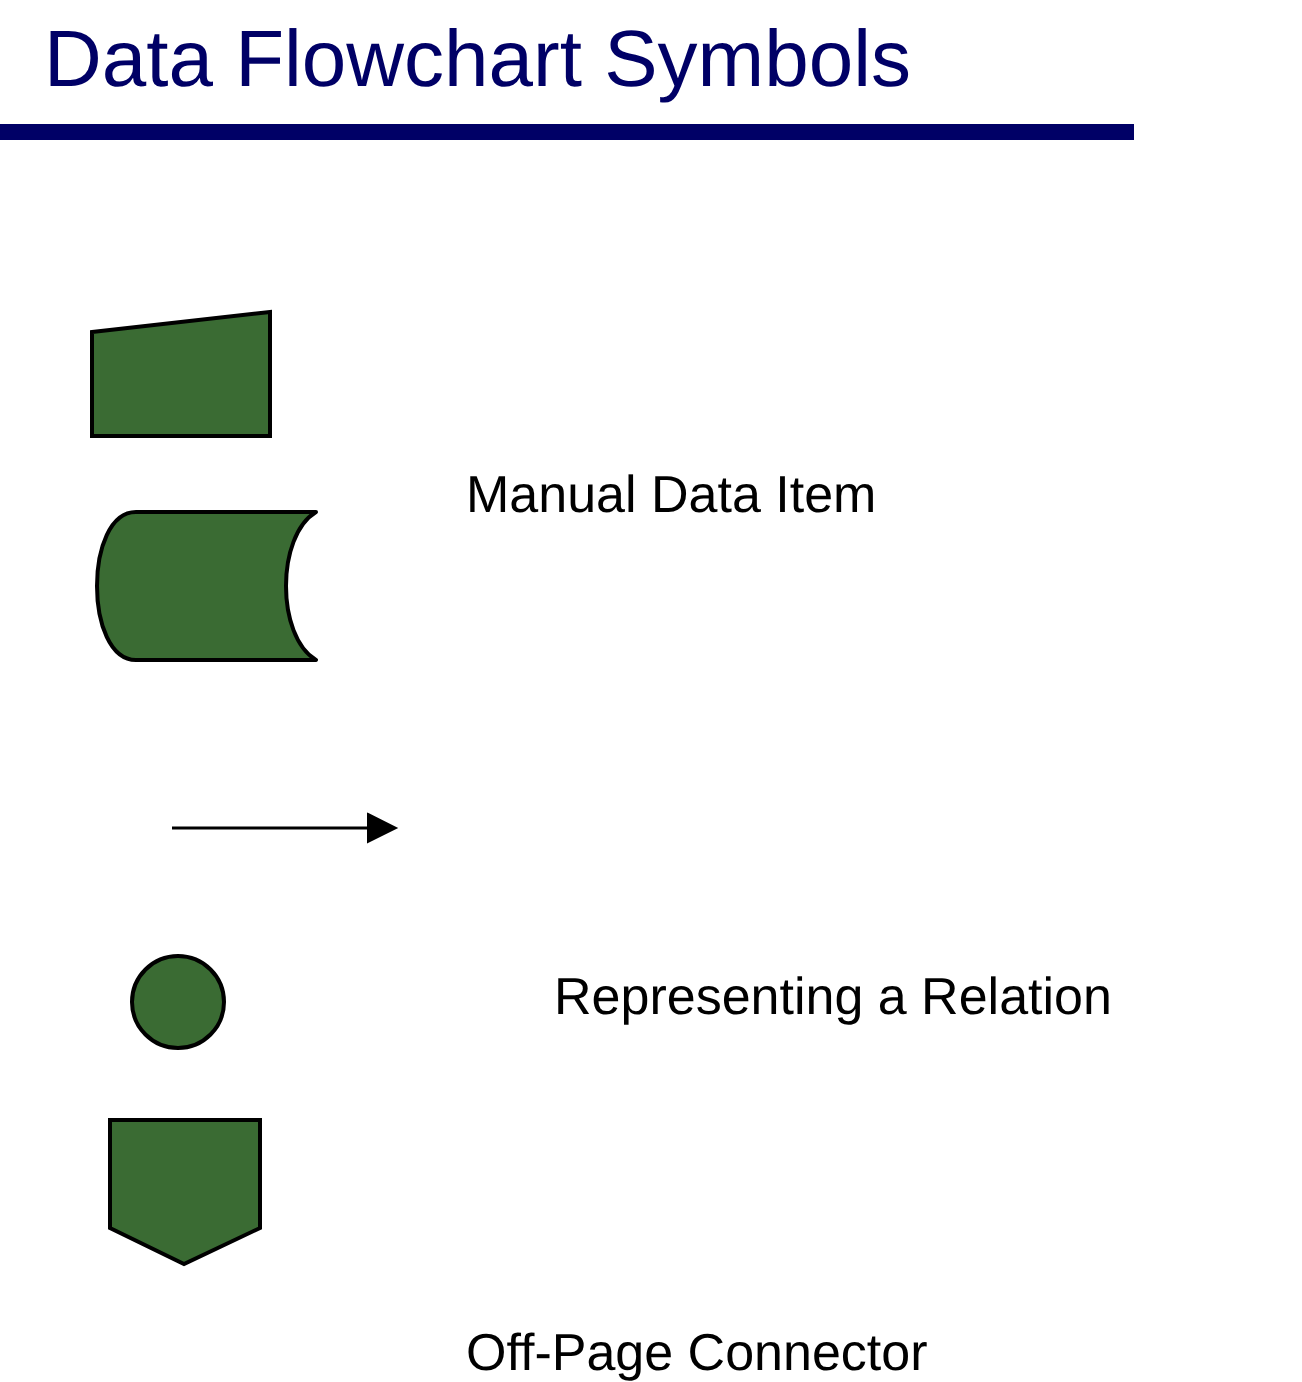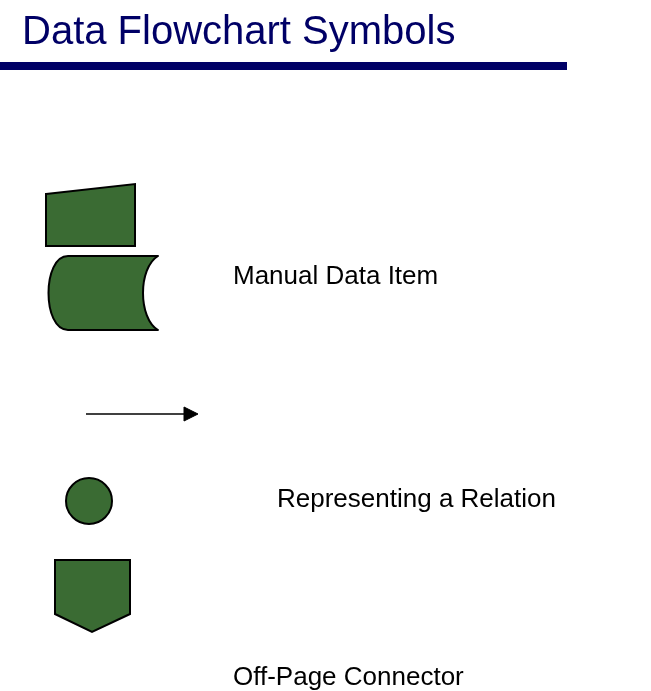--- a/index.html
+++ b/index.html
@@ -74,21 +74,21 @@
   .row-label {
     position: absolute;
     left: 233px;
     font-size: 26px;
     line-height: 30px;
     color: #000000;
     white-space: nowrap;
   }
 
   
-  .row-0 { top: 94px; }
+  .row-0 { top: 66px; }
   .row-1 { top: 185px; }
   .row-2 { top: 314px; margin-left: 44px; }
   .row-3 { top: 398px; }
   .row-4 { top: 478px; }
 
   .row-0 .row-label { top: 96px; }
   .row-1 .row-label { top: 104px; }
   .row-2 .row-label { top: 99px; }
   .row-3 .row-label { top: 14px; }
   .row-4 .row-label { top: 113px; }

